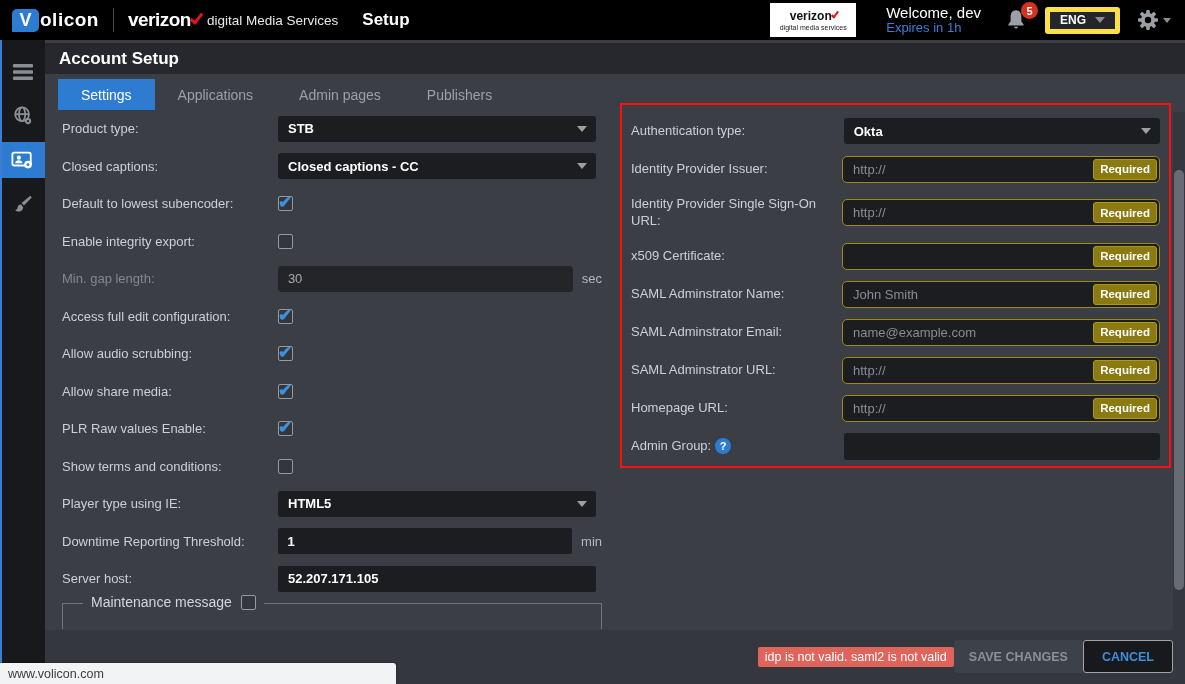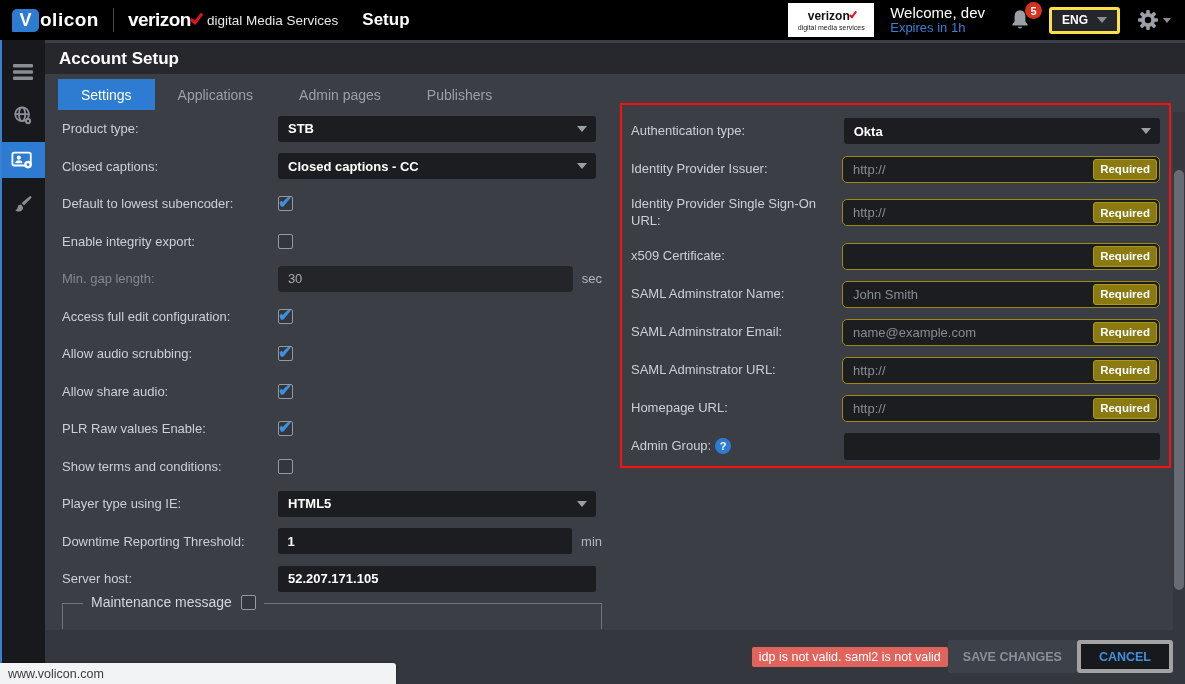--- a/index.html
+++ b/index.html
@@ -20,28 +20,28 @@
               border-bottom:3px solid #e81123; transform:rotate(38deg); margin:-6px 0 0 2px; }
   .vz-services { color:#e8e8e8; font-size:13.5px; margin-left:7px; }
   .tb-title { color:#fff; font-size:17px; font-weight:bold; margin-left:24px; }
   .tb-right { margin-left:auto; display:flex; align-items:center; gap:16px; margin-right:14px; }
   .vz-badge { width:86px; height:34px; background:#fff; display:flex; flex-direction:column;
               align-items:center; justify-content:center; line-height:1; }
   .vz-badge-top { font-size:12px; font-weight:bold; color:#111; display:flex; align-items:center; }
   .vz-badge-check { display:inline-block; width:4px; height:8px; border-right:2px solid #e81123;
                     border-bottom:2px solid #e81123; transform:rotate(38deg); margin:-4px 0 0 1px; }
   .vz-badge-sub { font-size:7px; color:#222; margin-top:2px; }
-  .welcome-block { line-height:1.15; }
+  .welcome-block { line-height:1.15;margin-left:14px; }
   .welcome-line { color:#fff; font-size:15px; }
   .expires-line { color:#3b7fd4; font-size:13px; }
   .bell-wrap { position:relative; cursor:pointer; margin-left:6px; }
   .bell-badge { position:absolute; top:-5px; right:-9px; min-width:17px; height:17px;
                 background:#d5321f; border-radius:50%; color:#fff; font-size:11px; font-weight:bold;
                 display:flex; align-items:center; justify-content:center; }
-  .lang-btn { background:#24262b; border:3px solid #fde047; border-radius:3px; height:27px;
+  .lang-btn { background:#24262b; border:5px solid #fde047; border-radius:3px; height:27px;
               padding:0 10px; display:flex; align-items:center; gap:9px; cursor:pointer; }
   .lang-label { color:#fff; font-size:12px; font-weight:bold; }
   .caret-down { width:0; height:0; border-left:5px solid transparent; border-right:5px solid transparent;
                 border-top:6px solid #8a8f96; }
   .gear-wrap { display:flex; align-items:center; gap:3px; cursor:pointer; }
   .caret-sm { width:0; height:0; border-left:4px solid transparent; border-right:4px solid transparent;
               border-top:5px solid #8a8f96; }
 
   
   .sidebar { position:absolute; left:0; top:40px; width:45px; bottom:0; background:#17191d; z-index:20; }
@@ -106,21 +106,21 @@
                justify-content:center; margin-left:4px; cursor:pointer; flex:none; }
 
   
   .footer-band { position:absolute; left:45px; right:0; bottom:0; height:54px; background:#34373d; z-index:3; }
   .footer-actions { position:absolute; right:12px; bottom:11px; display:flex; align-items:center;
                     z-index:6; }
   .error-badge { background:#e0645c; color:#fff; font-size:12.5px; padding:3px 7px; border-radius:2px; }
   .btn-save { background:#3d424a; color:#8a9099; font-size:12.5px; font-weight:bold; border:none;
               height:33px; padding:0 15px; border-radius:3px; cursor:default; }
   .btn-cancel { background:#17191d; color:#3f8fdc; font-size:12.5px; font-weight:bold;
-                border:4px solid #a3a3a3; height:33px; padding:0 18px; border-radius:3px; cursor:pointer; }
+                border:1px solid #a3a3a3; height:33px; padding:0 18px; border-radius:3px; cursor:pointer; }
 
   
   .status-bar { position:absolute; left:0; bottom:0; width:396px; height:21px; background:#f2f3f4;
                 border-radius:0 3px 0 0; color:#3c3c3c; font-size:12.5px; display:flex;
                 align-items:center; padding-left:8px; z-index:50; box-shadow:0 0 3px rgba(0,0,0,.4); }
   .scroll-track { position:absolute; right:0; top:112px; bottom:0; width:12px; background:#34373d; z-index:25; }
   .scroll-thumb { position:absolute; right:1px; top:58px; width:10px; height:420px; background:#676c74;
                   border-radius:5px; cursor:pointer; }
 
   svg { display:block; }
@@ -263,21 +263,21 @@
   </div>
   <div class="frow">
     <span class="lbl">Access full edit configuration:</span>
     <span class="cb checked"></span>
   </div>
   <div class="frow">
     <span class="lbl">Allow audio scrubbing:</span>
     <span class="cb checked"></span>
   </div>
   <div class="frow">
-    <span class="lbl">Allow share audio:</span>
+    <span class="lbl">Allow share media:</span>
     <span class="cb checked"></span>
   </div>
   <div class="frow">
     <span class="lbl">PLR Raw values Enable:</span>
     <span class="cb checked"></span>
   </div>
   <div class="frow">
     <span class="lbl">Show terms and conditions:</span>
     <span class="cb"></span>
   </div>

